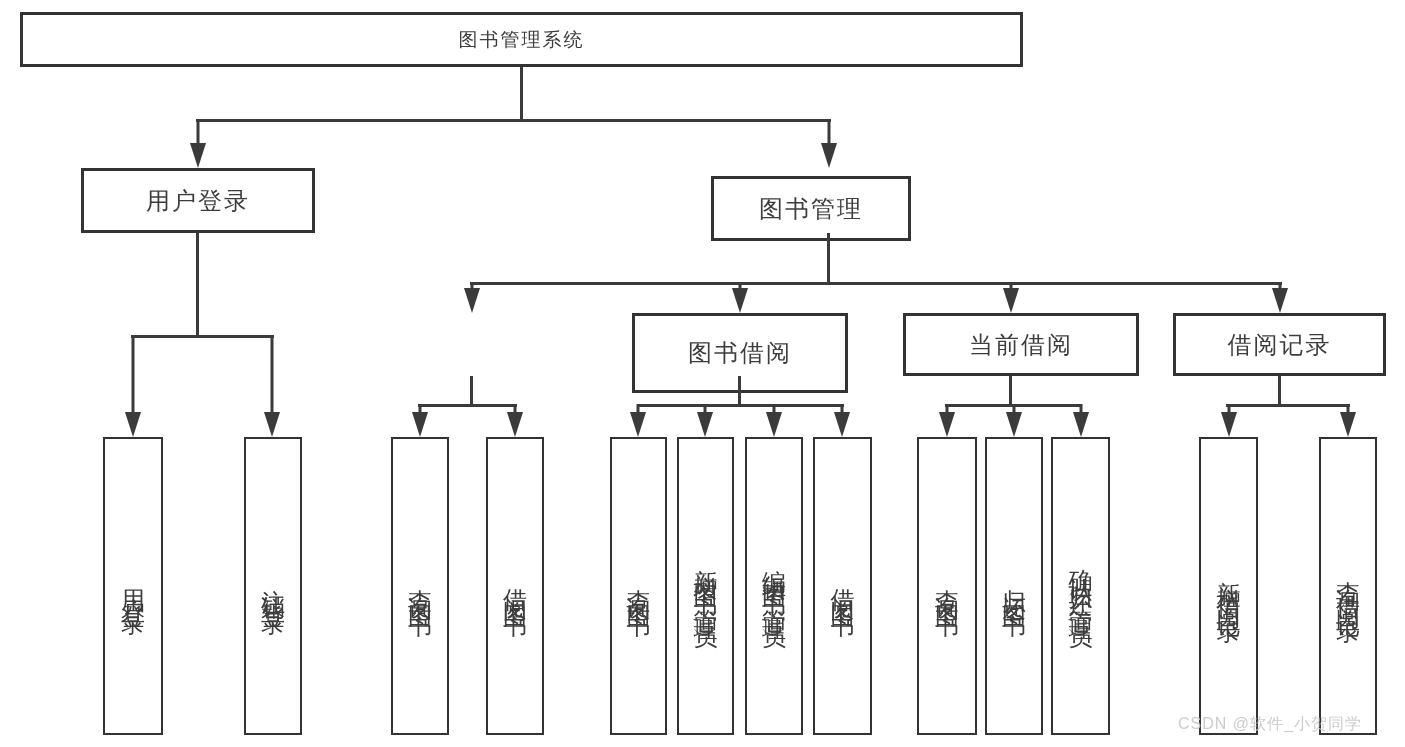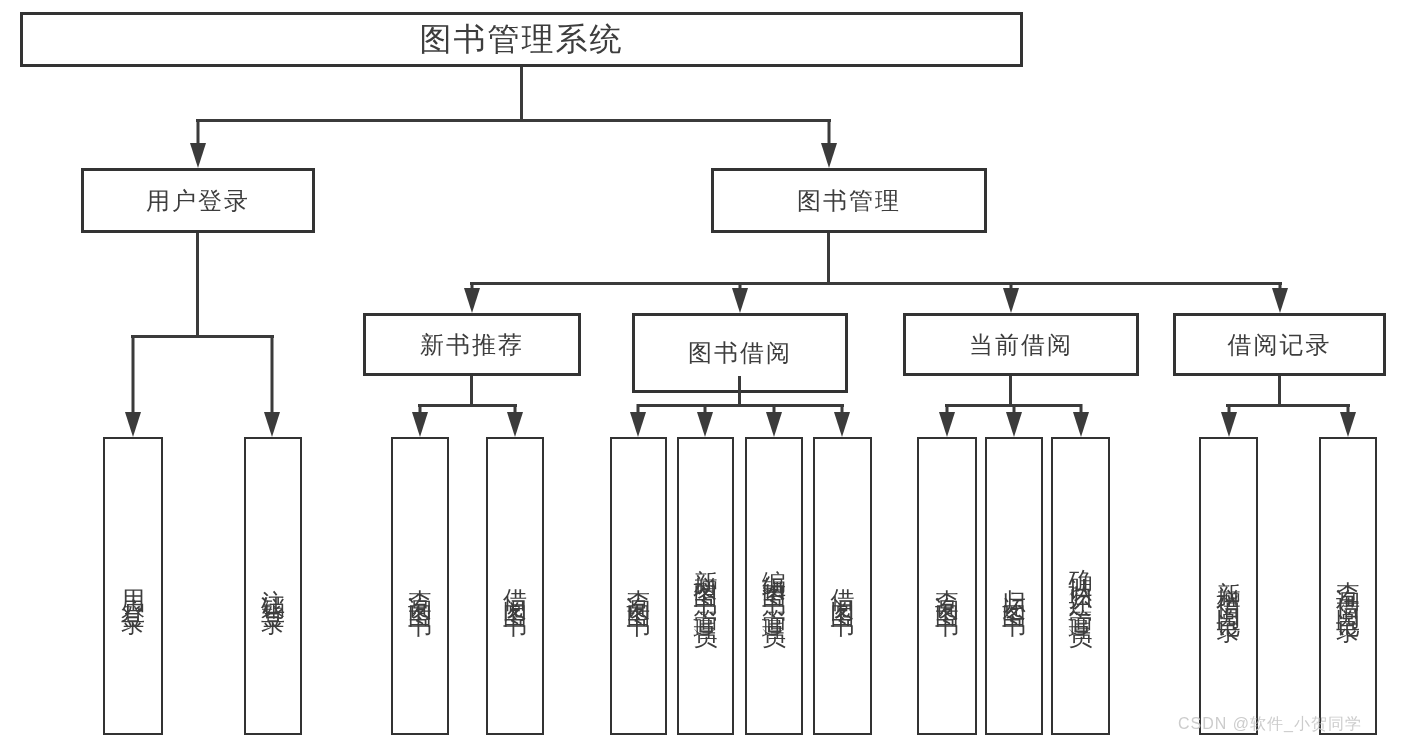--- a/index.html
+++ b/index.html
@@ -27,21 +27,21 @@
     background:#fff;
     border:3px solid var(--border);
     display:flex;
     align-items:center;
     justify-content:center;
     color:var(--text);
     font-size:24px;
     letter-spacing:2px;
     white-space:nowrap;
   }
-  .node.root{font-size:32px;}
+  .node.root{font-size:19px;}
   .leaf{
     position:absolute;
     top:437px;
     height:298px;
     background:#fff;
     border:2.5px solid var(--border);
     display:flex;
     align-items:center;
     justify-content:center;
   }
@@ -92,21 +92,21 @@
   <div class="arrow" style="left:189.5px;top:119px;height:49px;">
       <div class="shaft"></div>
       <div class="head"></div>
     </div>
   <div class="arrow" style="left:820.5px;top:119px;height:49px;">
       <div class="shaft"></div>
       <div class="head"></div>
     </div>
 
   <div class="node" style="left:81px;top:168px;width:234px;height:65px;">用户登录</div>
-  <div class="node" style="left:711px;top:168px;width:276px;height:65px;">图书管理</div>
+  <div class="node" style="left:711px;top:176px;width:200px;height:65px;">图书管理</div>
 
   <div class="vline" style="left:196px;top:233px;height:104px;"></div>
   <div class="hline" style="left:131px;top:335px;width:143px;"></div>
   <div class="arrow" style="left:124.5px;top:335px;height:102px;">
       <div class="shaft"></div>
       <div class="head"></div>
     </div>
   <div class="arrow" style="left:263.5px;top:335px;height:102px;">
       <div class="shaft"></div>
       <div class="head"></div>
@@ -124,21 +124,20 @@
     </div>
   <div class="arrow" style="left:1002.5px;top:282px;height:31px;">
       <div class="shaft"></div>
       <div class="head"></div>
     </div>
   <div class="arrow" style="left:1271.5px;top:282px;height:31px;">
       <div class="shaft"></div>
       <div class="head"></div>
     </div>
 
-  <div class="node" style="left:363px;top:313px;width:218px;height:63px;">新书推荐</div>
   <div class="node" style="left:632px;top:313px;width:216px;height:80px;">图书借阅</div>
   <div class="node" style="left:903px;top:313px;width:236px;height:63px;">当前借阅</div>
   <div class="node" style="left:1173px;top:313px;width:213px;height:63px;">借阅记录</div>
 
   <div class="vline" style="left:470px;top:376px;height:31px;"></div>
   <div class="hline" style="left:418px;top:404px;width:99px;"></div>
   <div class="arrow" style="left:411.5px;top:404px;height:33px;">
       <div class="shaft"></div>
       <div class="head"></div>
     </div>

